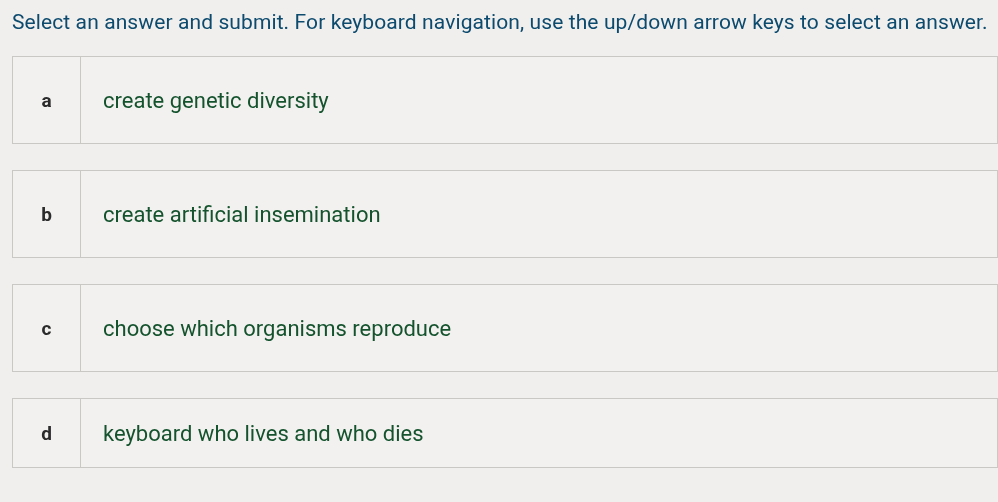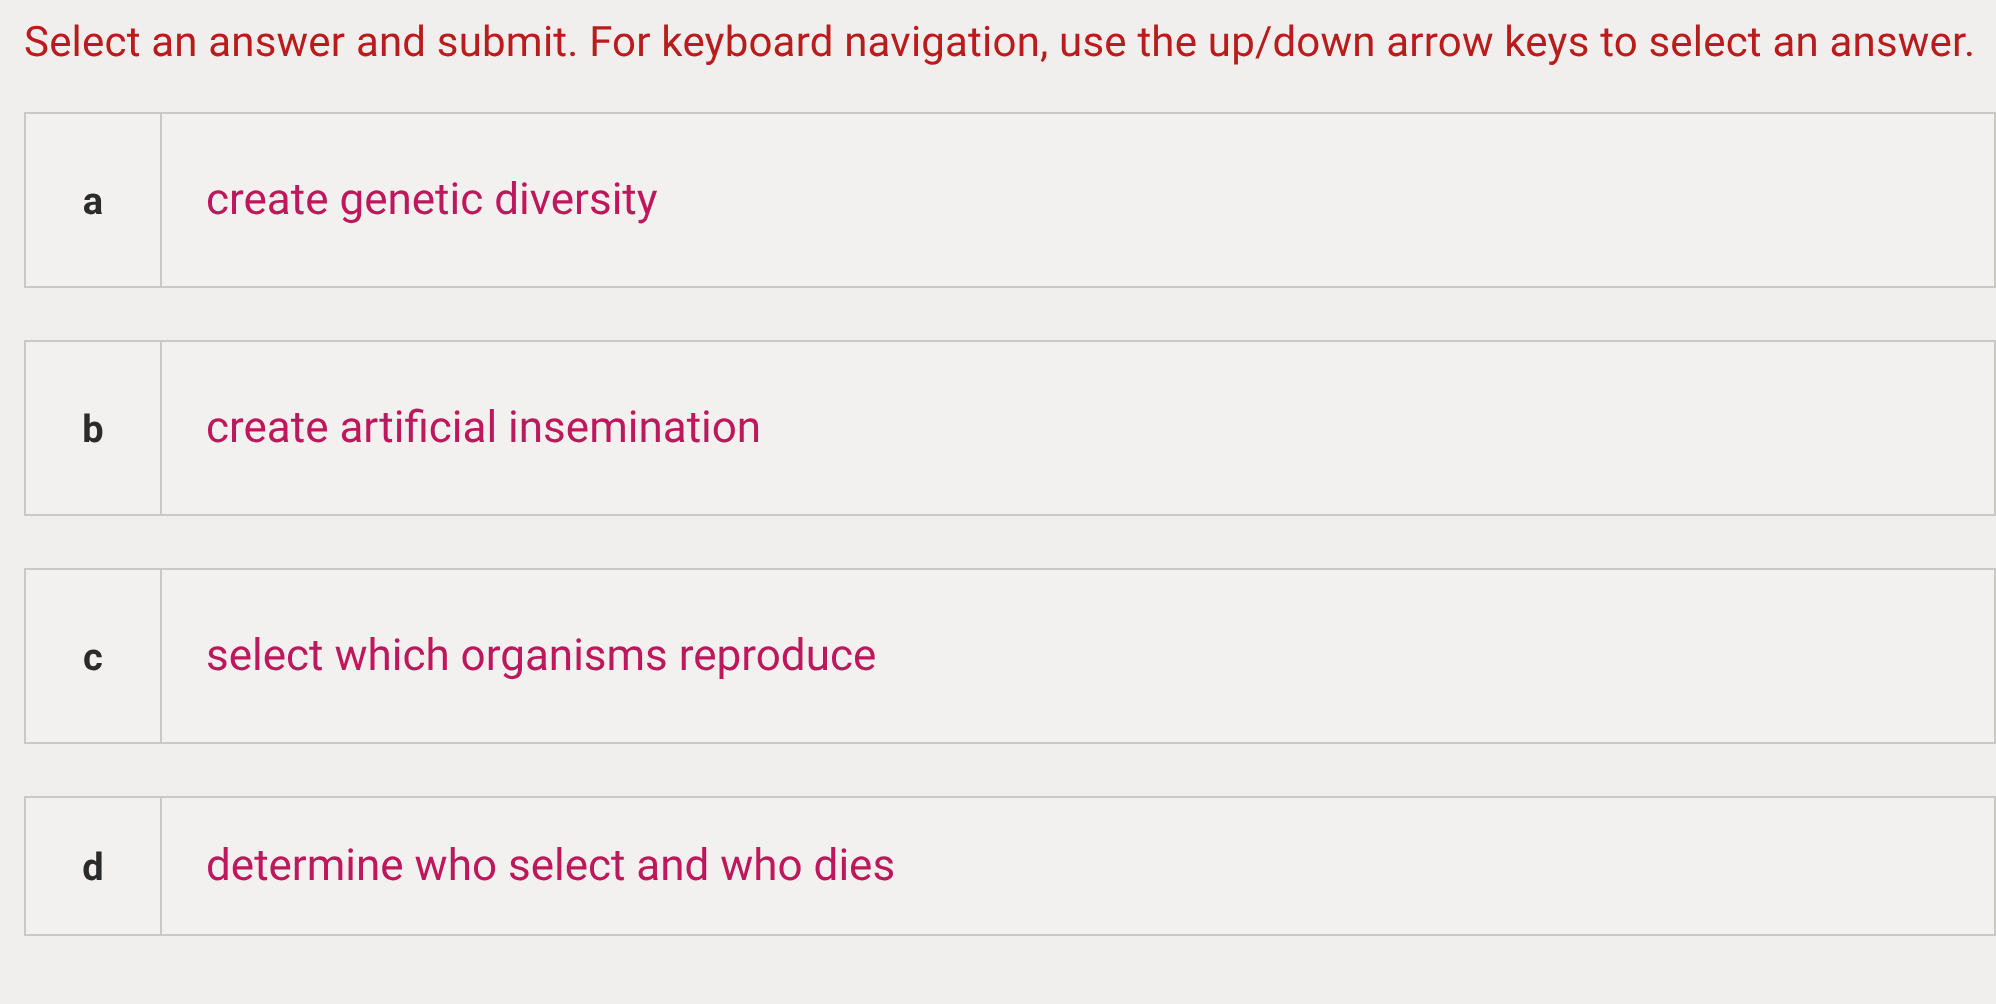--- a/index.html
+++ b/index.html
@@ -10,21 +10,21 @@
     body {
       font-family: -apple-system, BlinkMacSystemFont, "Segoe UI", Roboto, "Helvetica Neue", Arial, sans-serif;
       background: #f0efed;
       width: 998px;
       height: 502px;
       padding: 10px 0 0 8px;
       color: #2a2a2a;
     }
     .instructions {
       font-size: 21px;
-      color: #b91c1c;
+      color: #0c4a6e;
       margin-bottom: 22px;
       padding-left: 4px;
       letter-spacing: 0.1px;
     }
     .options {
       display: flex;
       flex-direction: column;
       gap: 26px;
       padding-left: 4px;
     }
@@ -48,38 +48,38 @@
       font-weight: 700;
       font-size: 19px;
       color: #2b2b2b;
     }
     .option-text {
       flex: 1;
       display: flex;
       align-items: center;
       padding-left: 22px;
       font-size: 22px;
-      color: #be185d;
+      color: #14532d;
     }
   </style>
 </head>
 <body>
 
 <div class="instructions">Select an answer and submit. For keyboard navigation, use the up/down arrow keys to select an answer.</div>
 
 <div class="options">
   <div class="option-row">
     <div class="option-key">a</div>
     <div class="option-text">create genetic diversity</div>
   </div>
   <div class="option-row">
     <div class="option-key">b</div>
     <div class="option-text">create artificial insemination</div>
   </div>
   <div class="option-row">
     <div class="option-key">c</div>
-    <div class="option-text">select which organisms reproduce</div>
+    <div class="option-text">choose which organisms reproduce</div>
   </div>
   <div class="option-row">
     <div class="option-key">d</div>
-    <div class="option-text">determine who select and who dies</div>
+    <div class="option-text">keyboard who lives and who dies</div>
   </div>
 </div>
 
 </body></html>

